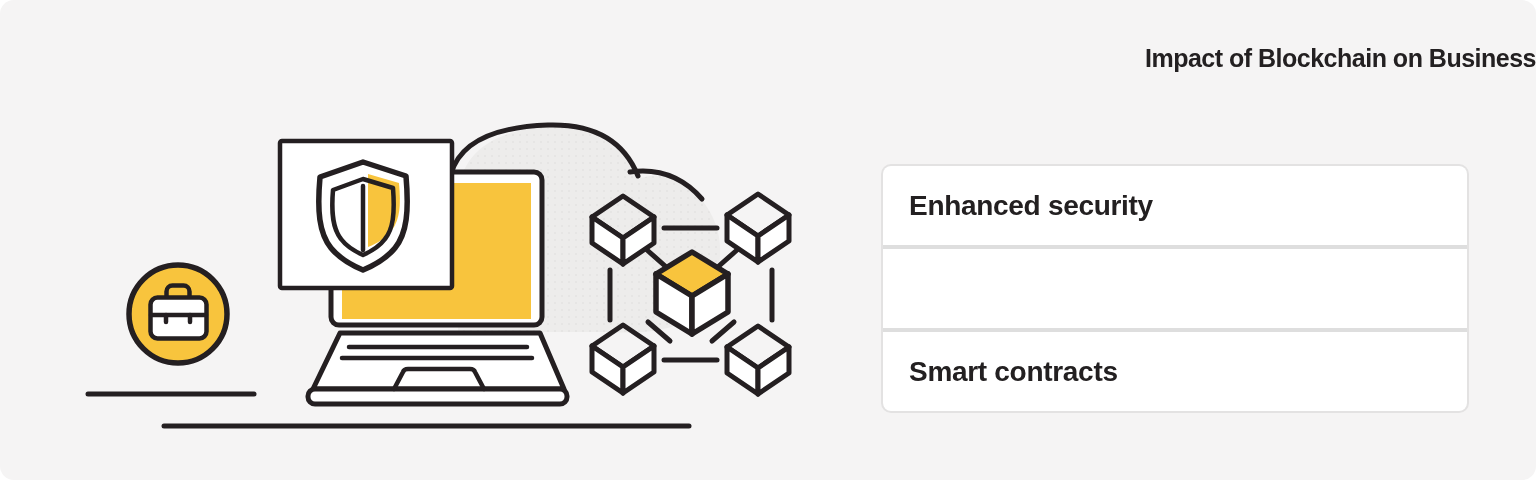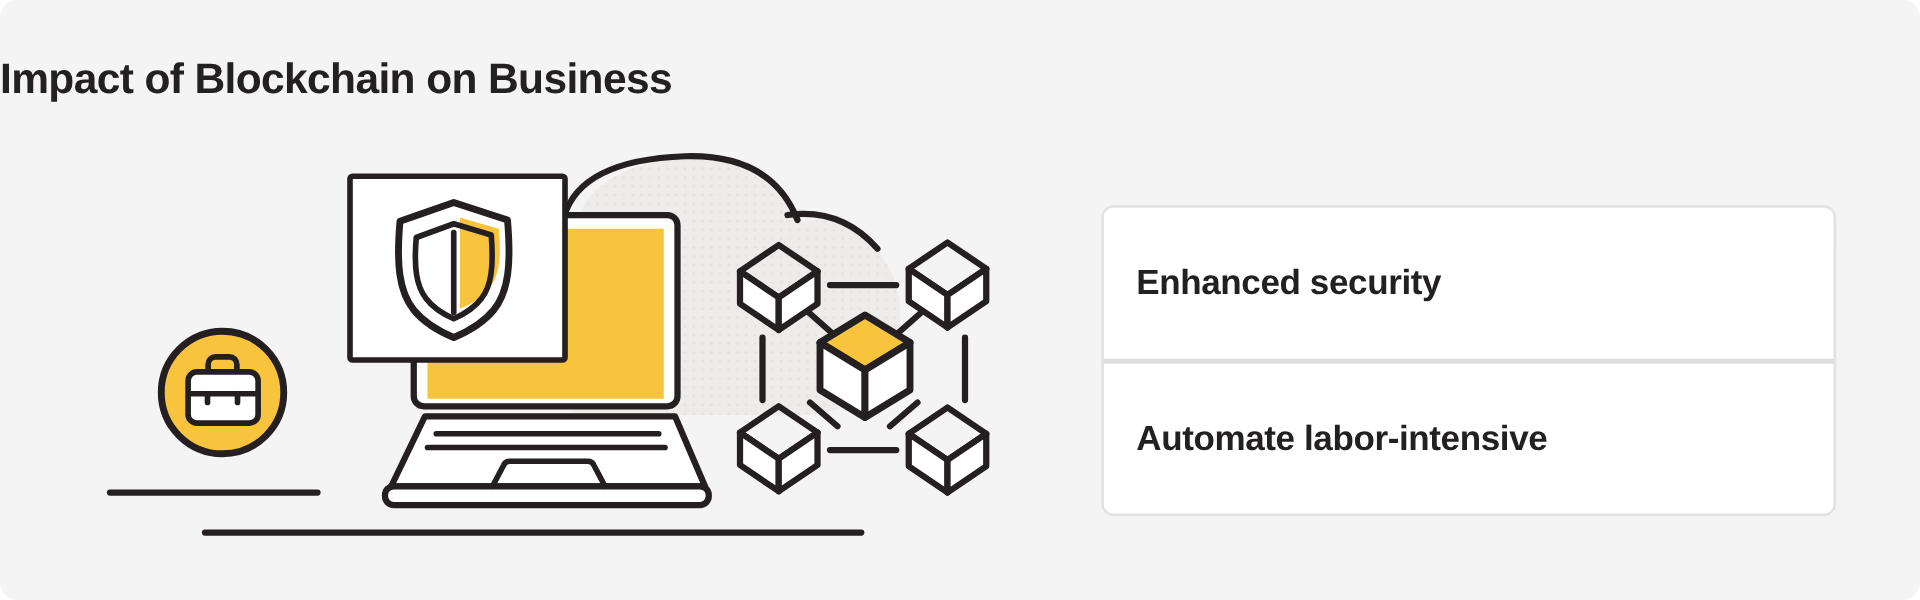--- a/index.html
+++ b/index.html
@@ -7,21 +7,21 @@
     --yellow:#F8C43D;
     --bg:#F5F4F4;
     --panel-border:#E3E2E2;
     --divider:#DEDEDE;
     --cloud:#EDECEB;
     --text:#232021;
   }
   *{margin:0;padding:0;box-sizing:border-box;}
   body{background:#fff;width:1536px;height:480px;font-family:"Liberation Sans",sans-serif;position:relative;overflow:hidden;}
   .canvas{position:absolute;inset:0;background:var(--bg);border-radius:14px;overflow:hidden;}
-  .title{position:absolute;top:44px;left:0;width:1536px;text-align:left;font-size:34px;font-weight:700;color:var(--text);letter-spacing:-0.5px;}
+  .title{position:absolute;top:44px;left:0;width:1536px;text-align:right;font-size:25px;font-weight:700;color:var(--text);letter-spacing:-0.5px;}
   .illustration{position:absolute;inset:0;width:1536px;height:480px;}
   
   .st{stroke:var(--ink);fill:none;stroke-linecap:round;stroke-linejoin:round;}
   .w4{stroke-width:4.5;}
   .w5{stroke-width:5;}
   .w55{stroke-width:5.5;}
   .fw{fill:#fff;}
   .fy{fill:var(--yellow);}
   
   .panel{position:absolute;left:881px;top:164px;width:588px;height:249px;background:var(--divider);
@@ -124,17 +124,19 @@
         <line class="st w4" x1="190" y1="315" x2="190" y2="322"></line>
       </g>
     </g>
   </svg>
 
   <div class="panel">
     <div class="row">
       <span>Enhanced security</span>
     </div>
     <div class="row">
-      <span>Automate labor-intensive</span>
+    </div>
+    <div class="row">
+      <span>Smart contracts</span>
     </div>
   </div>
 
 </div>
 
 </body></html>

